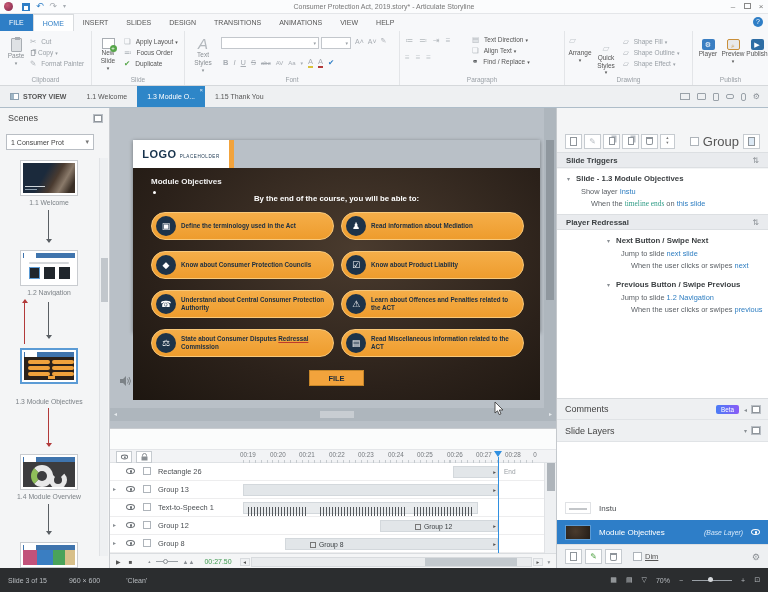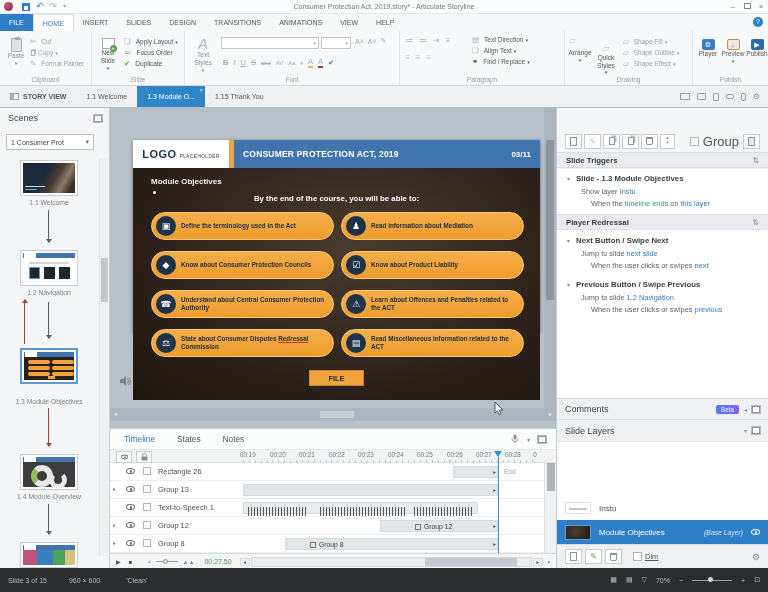--- a/index.html
+++ b/index.html
@@ -112,21 +112,21 @@
   .tbtn { width:17px; height:15px; background:#fff; border:1px solid #c6cbd0; display:inline-flex; align-items:center; justify-content:center; }
   .doc-ic { width:7px; height:9px; background:#fff; border:1px solid #8f959b; }
   .trash-ic { width:7px; height:8px; border:1px solid #8f959b; border-top:2px solid #8f959b; border-radius:0 0 2px 2px; }
   .copy-ic { width:6px; height:8px; border:1px solid #8f959b; box-shadow:2px -2px 0 -0.5px #b9bec4; }
   .spin { width:15px; height:15px; border:1px solid #c6cbd0; background:#fff; display:inline-flex; flex-direction:column; align-items:center; justify-content:center; font-size:4.5px; color:#777; line-height:1.1; }
   .cb { width:9px; height:9px; border:1px solid #aeb4ba; background:#fff; display:inline-block; }
   .trig-white { position:absolute; left:0; width:211px; background:#fff; }
   .tg-head { display:flex; align-items:center; gap:6px; padding:5px 0 2px 10px; font-size:7.8px; font-weight:bold; color:#3c4043; }
   .tg-line { padding:2px 0 1px 24px; font-size:7.4px; color:#5a5f64; }
   .tg-line.sub { padding-left:34px; }
-  .lnk { color:#2d7dc1; } .kw { color:#2f9c86; }
+  .lnk { color:#2d7dc1; } .kw { color:#2f9c86;font-family:Liberation Serif, serif; }
   .beta { background:linear-gradient(90deg,#4a7cf6,#8a5cf6); color:#fff; font-size:6.3px; padding:1px 5px; border-radius:2px; }
   .layer-row { position:absolute; left:0; width:211px; display:flex; align-items:center; gap:8px; padding:0 8px; }
   .layer-sel { background:#2e7ec8; color:#fff; }
   .eye { display:inline-block; width:9px; height:6px; border:1px solid currentColor; border-radius:50%; position:relative; color:#6b7075; }
   .eye::after { content:""; position:absolute; left:2.5px; top:1px; width:2.5px; height:2.5px; border-radius:50%; background:currentColor; }
 
   
   #timeline { left:110px; top:428px; width:446px; height:140px; background:#fbfcfc; border-top:1px solid #c9ccd0; }
   #tl-tabs { height:20px; display:flex; align-items:center; gap:22px; padding-left:14px; font-size:8.3px; color:#555; }
   #tl-tabs .on { color:#2d7dc1; }
@@ -461,24 +461,20 @@
   </div>
 
   <div id="canvas" class="abs">
     <div id="slide" class="abs">
       <div id="slide-head">
         <div id="logo-box">
           <b>LOGO</b>
           <i>PLACEHOLDER</i>
         </div>
         <div id="orange-strip"></div>
-        <div id="title-bar">
-          <span class="t">CONSUMER PROTECTION ACT, 2019</span>
-          <span class="p">03/11</span>
-        </div>
       </div>
       <div id="slide-body">
         <div id="mod-obj">Module Objectives</div>
         <div id="mod-dot"></div>
         <div id="intro">By the end of the course, you will be able to:</div>
 
         <div class="pill" style="left:18px;top:44px;">
           <span class="circ">▣</span>
           <span class="txt">Define the terminology used in the Act</span>
         </div>
@@ -571,27 +567,27 @@
     <div class="bar-h" style="top:44px;">
       <span>Slide Triggers</span>
       <span style="margin-left:auto;font-weight:normal;color:#8a8f94;">⇅</span>
     </div>
     <div class="trig-white" style="top:61px;height:62px;">
       <div class="tg-head">
         <span style="font-size:6px;color:#8a8f94;font-weight:normal;">▾</span>
         <span>Slide - 1.3 Module Objectives</span>
       </div>
       <div class="tg-line"><span>Show layer </span><span class="lnk">Instu</span></div>
-      <div class="tg-line sub"><span>When the </span><span class="kw">timeline ends</span><span> on </span><span class="lnk">this layer</span></div>
+      <div class="tg-line sub"><span>When the </span><span class="kw">timeline ends</span><span> on </span><span class="lnk">this slide</span></div>
     </div>
     <div class="bar-h" style="top:106px;">
       <span>Player Redressal</span>
       <span style="margin-left:auto;font-weight:normal;color:#8a8f94;">⇅</span>
     </div>
-    <div class="trig-white" style="top:123px;height:167px;">
+    <div class="trig-white" style="top:123px;height:167px;padding-left:40px;">
       <div class="tg-head">
         <span style="font-size:6px;color:#8a8f94;font-weight:normal;">▾</span>
         <span>Next Button / Swipe Next</span>
       </div>
       <div class="tg-line"><span>Jump to slide </span><span class="lnk">next slide</span></div>
       <div class="tg-line sub"><span>When the user clicks or swipes </span><span class="lnk">next</span></div>
       <div class="tg-head" style="padding-top:9px;">
         <span style="font-size:6px;color:#8a8f94;font-weight:normal;">▾</span>
         <span>Previous Button / Swipe Previous</span>
       </div>
@@ -635,33 +631,20 @@
       <span class="tbtn">
           <span class="trash-ic"></span>
         </span>
       <span class="cb" style="margin-left:8px;"></span>
       <span style="font-size:7.5px;color:#555;text-decoration:underline;">Dim</span>
       <span style="margin-left:auto;color:#8a8f94;font-size:9px;">⚙</span>
     </div>
   </div>
 
   <div id="timeline" class="abs">
-    <div id="tl-tabs">
-      <span class="on">Timeline</span>
-      <span>States</span>
-      <span>Notes</span>
-      <span style="margin-left:auto;display:flex;gap:8px;align-items:center;padding-right:10px;color:#8a8f94;">
-        <svg width="8" height="10" viewBox="0 0 8 10">
-            <rect x="2.5" y="0.5" width="3" height="5" rx="1.5" fill="#8a8f94"></rect>
-            <path d="M1 4.5 a3 3 0 0 0 6 0 M4 7.5 v2" stroke="#8a8f94" fill="none" stroke-width="0.9"></path>
-          </svg>
-        <span style="font-size:6px;">▾</span>
-        <span class="pane-ic"></span>
-      </span>
-    </div>
 
     <div id="tl-ruler">
       <span class="tbtn abs" style="left:6px;top:1px;width:16px;height:12px;">
           <span class="eye" style="transform:scale(.8);"></span>
         </span>
       <span class="tbtn abs" style="left:26px;top:1px;width:16px;height:12px;">
           <svg width="7" height="8" viewBox="0 0 7 8">
             <rect x="0.5" y="3.5" width="6" height="4" fill="#8a8f94"></rect>
             <path d="M1.5 3.5 v-1 a2 2 0 0 1 4 0 v1" stroke="#8a8f94" fill="none"></path>
           </svg>

